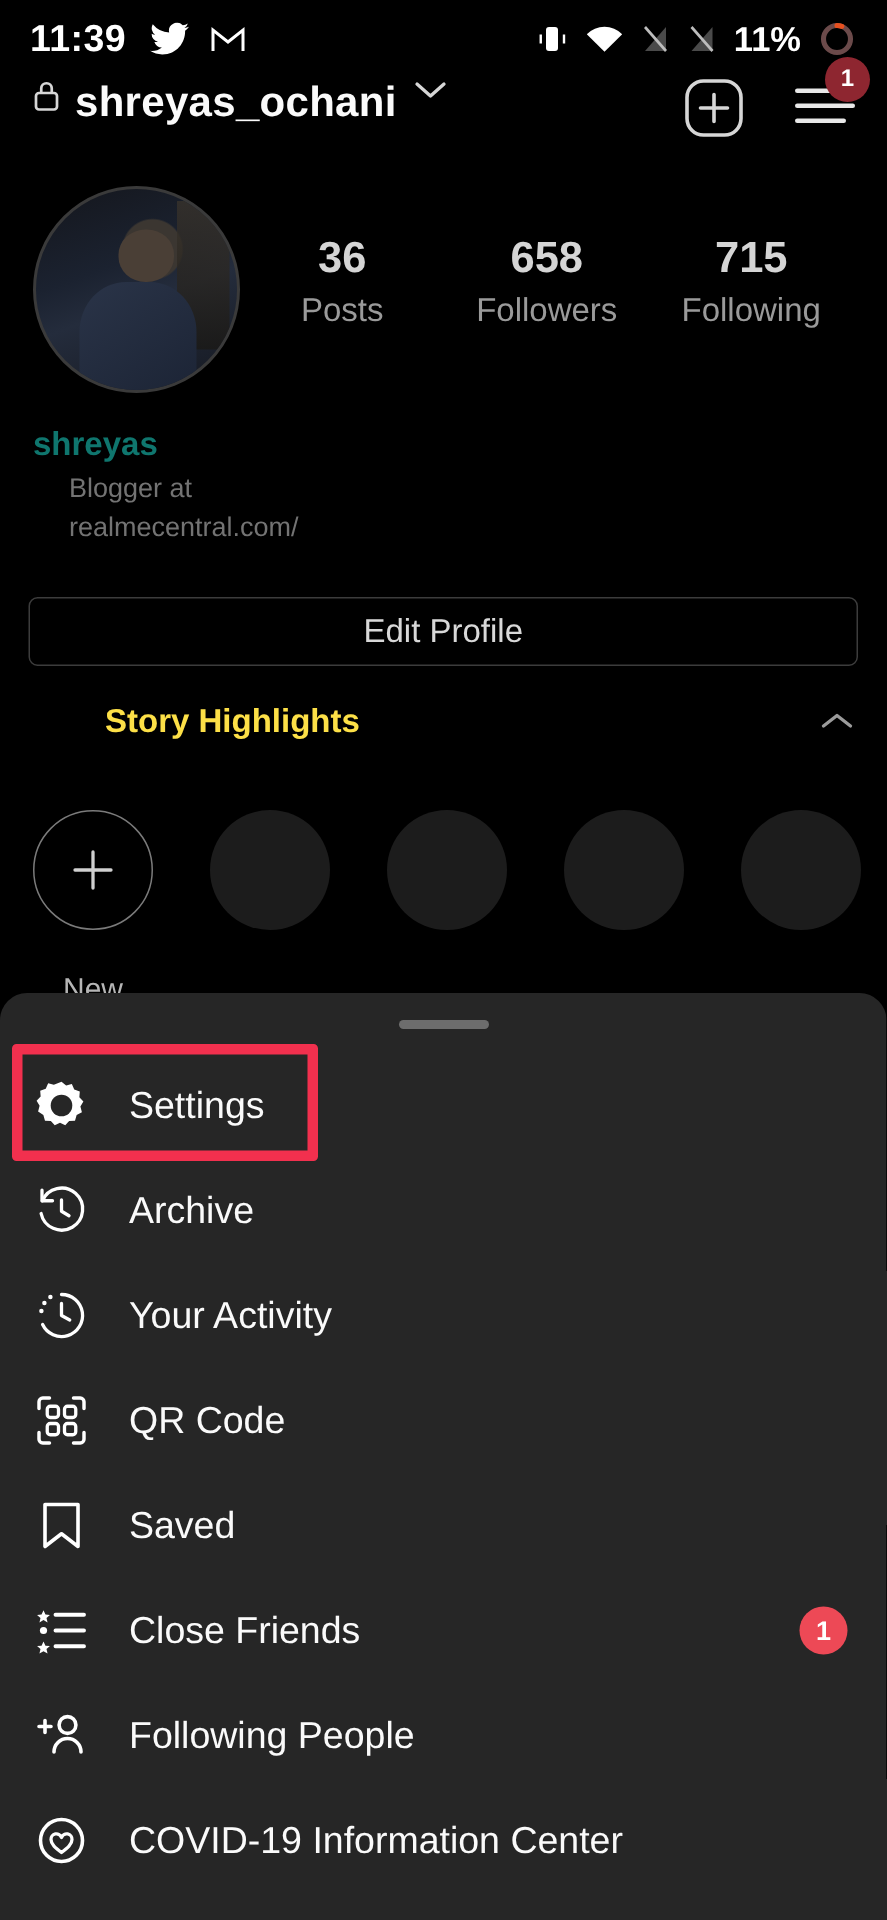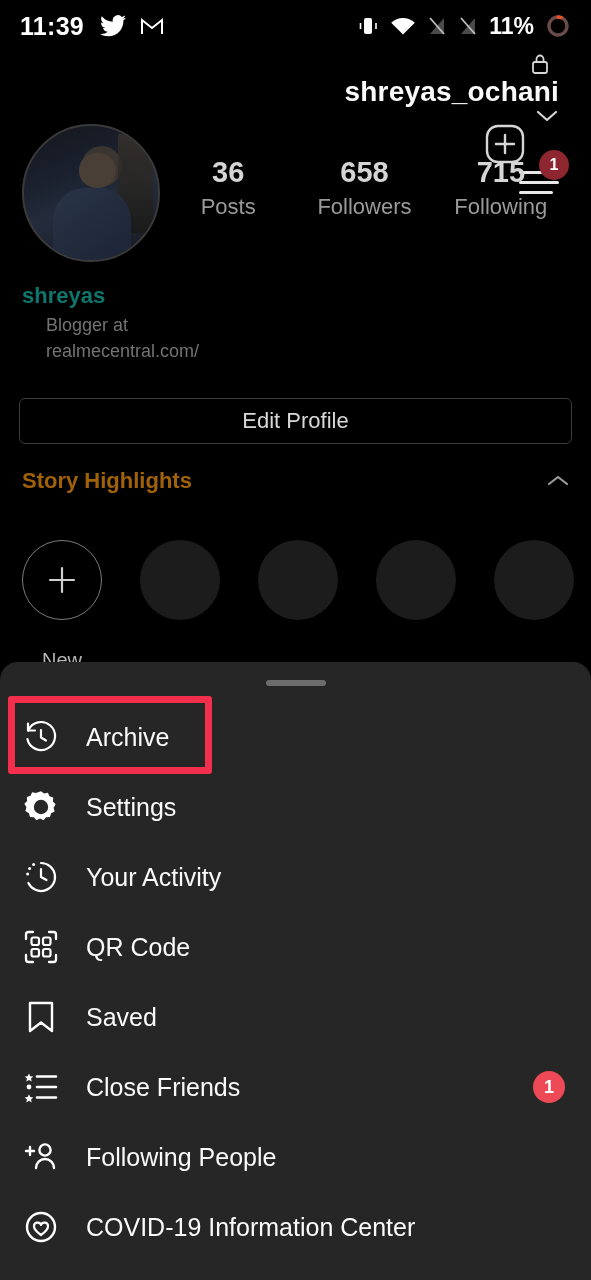--- a/index.html
+++ b/index.html
@@ -18,21 +18,21 @@
   }
   .sb-time { color:#fff; font-size:25px; font-weight:700; letter-spacing:.3px; }
   .sb-left-icons { display:flex; align-items:center; gap:14px; margin-left:16px; }
   .sb-spacer { flex:1; }
   .sb-right { display:flex; align-items:center; gap:11px; }
   .sb-pct { color:#fff; font-size:23px; font-weight:700; }
 
   
   .header {
     position:absolute; top:52px; left:0; width:591px; height:72px;
-    display:flex; align-items:flex-end; padding:0 32px;flex-direction:column;
+    display:flex; align-items:flex-start; padding:0 21px;
   }
   .hdr-lock { margin-right:9px; display:flex; align-items:center; }
   .hdr-username { color:#fafafa; font-size:28px; font-weight:700; letter-spacing:.2px; }
   .hdr-chev { margin-left:11px; display:flex; align-items:center; }
   .hdr-spacer { flex:1; }
   .hdr-plus { margin-right:34px; display:flex; align-items:center; }
   .hdr-menu { position:relative; display:flex; align-items:center; }
   .hdr-badge {
     position:absolute; top:-14px; right:-10px;
     width:30px; height:30px; border-radius:50%;
@@ -87,21 +87,21 @@
     border:1px solid #3c3c3c; border-radius:6px;
     display:flex; align-items:center; justify-content:center;
     color:#d8d8d8; font-size:22px;
   }
 
   
   .sh-head {
     position:absolute; top:468px; left:22px; width:549px;
     display:flex; align-items:center; justify-content:space-between;
   }
-  .sh-title { color:#a16207; font-size:22px; font-weight:700; }
+  .sh-title { color:#fde047; font-size:22px; font-weight:700;margin-left:48px; }
   .sh-sub { position:absolute; top:499px; left:22px; color:#a8a8a8; font-size:21px; }
 
   .hl-row { position:absolute; top:540px; left:22px; width:560px; display:flex; gap:38px; }
   .hl { width:80px; flex:none; }
   .hl-circle-new {
     width:80px; height:80px; border-radius:50%;
     border:1px solid #7b7b7b;
     display:flex; align-items:center; justify-content:center;
   }
   .hl-circle-ph { width:80px; height:80px; border-radius:50%; background:#1c1c1c; }
@@ -283,36 +283,36 @@
   </div>
 
   <div class="sheet">
     <div class="sheet-handle"></div>
 
     <div class="menu">
 
       <div class="menu-item">
         <span class="mi-icon">
           <svg width="38" height="38" viewBox="0 0 38 38">
+            <path fill="#fff" d="M19 3.2l3.1 2.4 3.8-.9 1.6 3.6 3.7 1.3-.3 3.9 2.7 2.8-2 3.4 1 3.8-3.5 1.8-1.1 3.8-3.9.2-2.6 2.9-3.5-1.7-3.5 1.7-2.6-2.9-3.9-.2-1.1-3.8L3.4 23l1-3.8-2-3.4 2.7-2.8-.3-3.9 3.7-1.3 1.6-3.6 3.8.9z"></path>
+            <circle cx="19" cy="19" r="7.2" fill="#262626"></circle>
+          </svg>
+        </span>
+        <span class="mi-label">Settings</span>
+      </div>
+
+      <div class="menu-item">
+        <span class="mi-icon">
+          <svg width="38" height="38" viewBox="0 0 38 38">
             <path d="M6 12.5V5.5M6 12.5h7" stroke="#fff" stroke-width="2.2" stroke-linecap="round" stroke-linejoin="round" fill="none"></path>
             <path d="M6.2 12.6A14 14 0 1 1 5.4 21" fill="none" stroke="#fff" stroke-width="2.2" stroke-linecap="round"></path>
             <path d="M19 12v7.5l5 3" fill="none" stroke="#fff" stroke-width="2.2" stroke-linecap="round" stroke-linejoin="round"></path>
           </svg>
         </span>
         <span class="mi-label">Archive</span>
-      </div>
-
-      <div class="menu-item">
-        <span class="mi-icon">
-          <svg width="38" height="38" viewBox="0 0 38 38">
-            <path fill="#fff" d="M19 3.2l3.1 2.4 3.8-.9 1.6 3.6 3.7 1.3-.3 3.9 2.7 2.8-2 3.4 1 3.8-3.5 1.8-1.1 3.8-3.9.2-2.6 2.9-3.5-1.7-3.5 1.7-2.6-2.9-3.9-.2-1.1-3.8L3.4 23l1-3.8-2-3.4 2.7-2.8-.3-3.9 3.7-1.3 1.6-3.6 3.8.9z"></path>
-            <circle cx="19" cy="19" r="7.2" fill="#262626"></circle>
-          </svg>
-        </span>
-        <span class="mi-label">Settings</span>
       </div>
 
       <div class="menu-item">
         <span class="mi-icon">
           <svg width="38" height="38" viewBox="0 0 38 38">
             <path d="M19 5a14 14 0 1 1-12.6 20" fill="none" stroke="#fff" stroke-width="2.2" stroke-linecap="round"></path>
             <circle cx="5.6" cy="16" r="1.5" fill="#fff"></circle>
             <circle cx="7.6" cy="10.6" r="1.5" fill="#fff"></circle>
             <circle cx="11.6" cy="6.6" r="1.5" fill="#fff"></circle>
             <path d="M19 11v8l5.5 3" fill="none" stroke="#fff" stroke-width="2.2" stroke-linecap="round" stroke-linejoin="round"></path>

